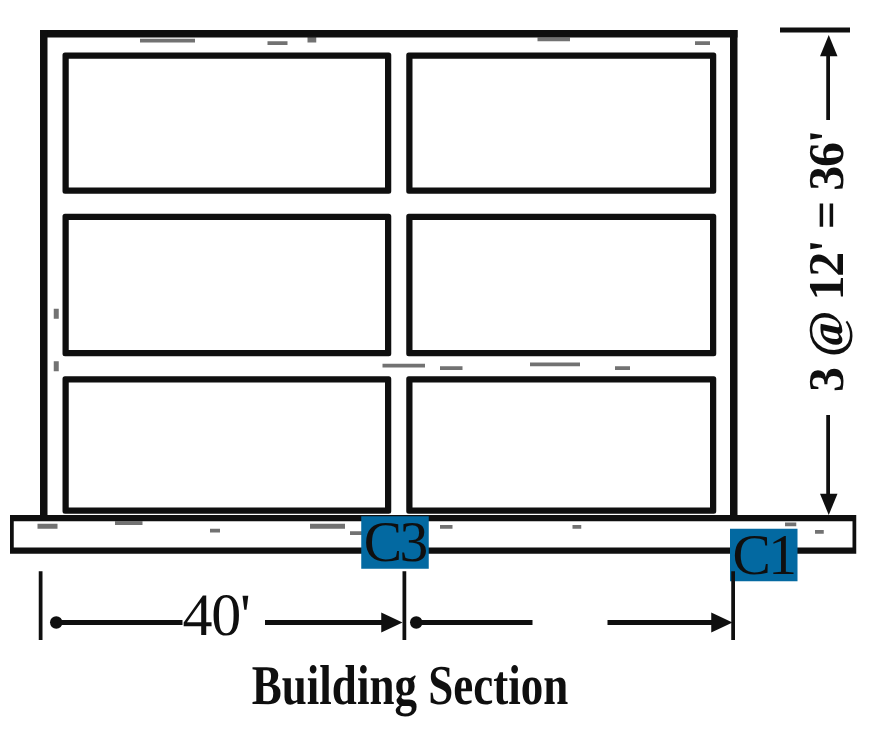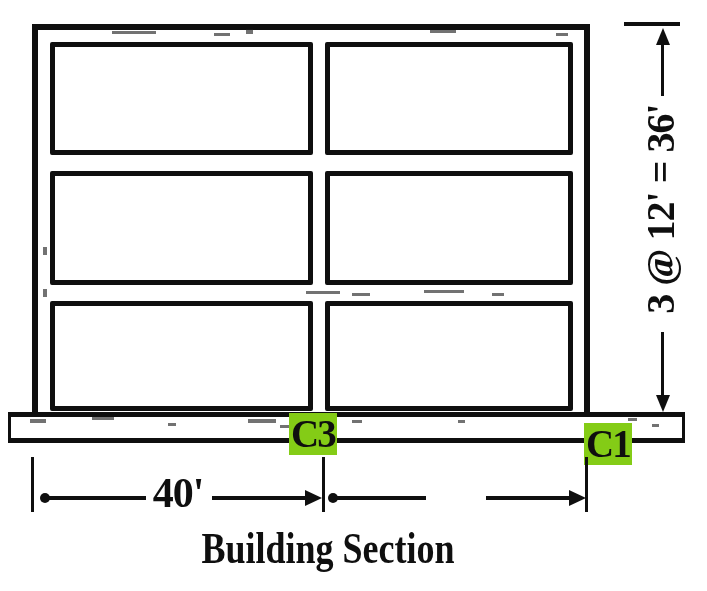--- a/index.html
+++ b/index.html
@@ -24,43 +24,43 @@
   .r3{top:301px;height:110px;}
 
   .ground{
     left:8px;top:412px;width:677px;height:31px;background:#ffffff;
     border-top:5px solid #0f0f0f;border-bottom:5px solid #0f0f0f;
     border-left:3px solid #0f0f0f;border-right:3px solid #0f0f0f;
   }
 
   
   .col-label{
-    top:413px;font-size:39px;line-height:42px;font-weight:bold;
-    letter-spacing:-2px;background:#84cc16;padding:0 2px;white-space:nowrap;
+    top:413px;font-size:46px;line-height:42px;font-weight:normal;
+    letter-spacing:-2px;background:#0369a1;padding:0 2px;white-space:nowrap;
   }
   .c3{left:289px;}
   .c1{left:584px;margin-top:10px;}
 
   
   .ext{width:3px;height:55px;top:457px;background:#0f0f0f;}
   .ext-l{left:31px;} .ext-m{left:322px;} .ext-r{left:585px;}
   .dimseg{height:4px;top:496px;background:#0f0f0f;}
   .s1a{left:46px;width:102px;}
   .s1b{left:212px;width:94px;}
   .s2a{left:334px;width:92px;}
   .s2b{left:486px;width:84px;}
   .dot{width:10px;height:10px;border-radius:50%;background:#0f0f0f;top:493px;}
   .dot1{left:40px;} .dot2{left:328px;}
   .arr-r{width:0;height:0;top:490px;
     border-top:8px solid transparent;border-bottom:8px solid transparent;
     border-left:17px solid #0f0f0f;}
   .ar1{left:305px;} .ar2{left:569px;}
   .dim-label{
-    top:473px;font-size:42px;line-height:40px;font-weight:bold;
-    width:64px;text-align:center;white-space:nowrap;letter-spacing:-1px;background:#ffffff;
+    top:473px;font-size:48px;line-height:40px;font-weight:normal;
+    width:64px;text-align:left;white-space:nowrap;letter-spacing:-1px;background:#ffffff;
   }
   .d40{left:146px;} .d20{left:423px;}
 
   
   .vext{left:624px;top:22px;width:56px;height:4px;background:#0f0f0f;}
   .vline{left:661px;width:3px;background:#0f0f0f;}
   .vl-up{top:44px;height:52px;}
   .vl-dn{top:332px;height:64px;}
   .varr-up{left:656px;top:28px;width:0;height:0;
     border-left:7px solid transparent;border-right:7px solid transparent;

